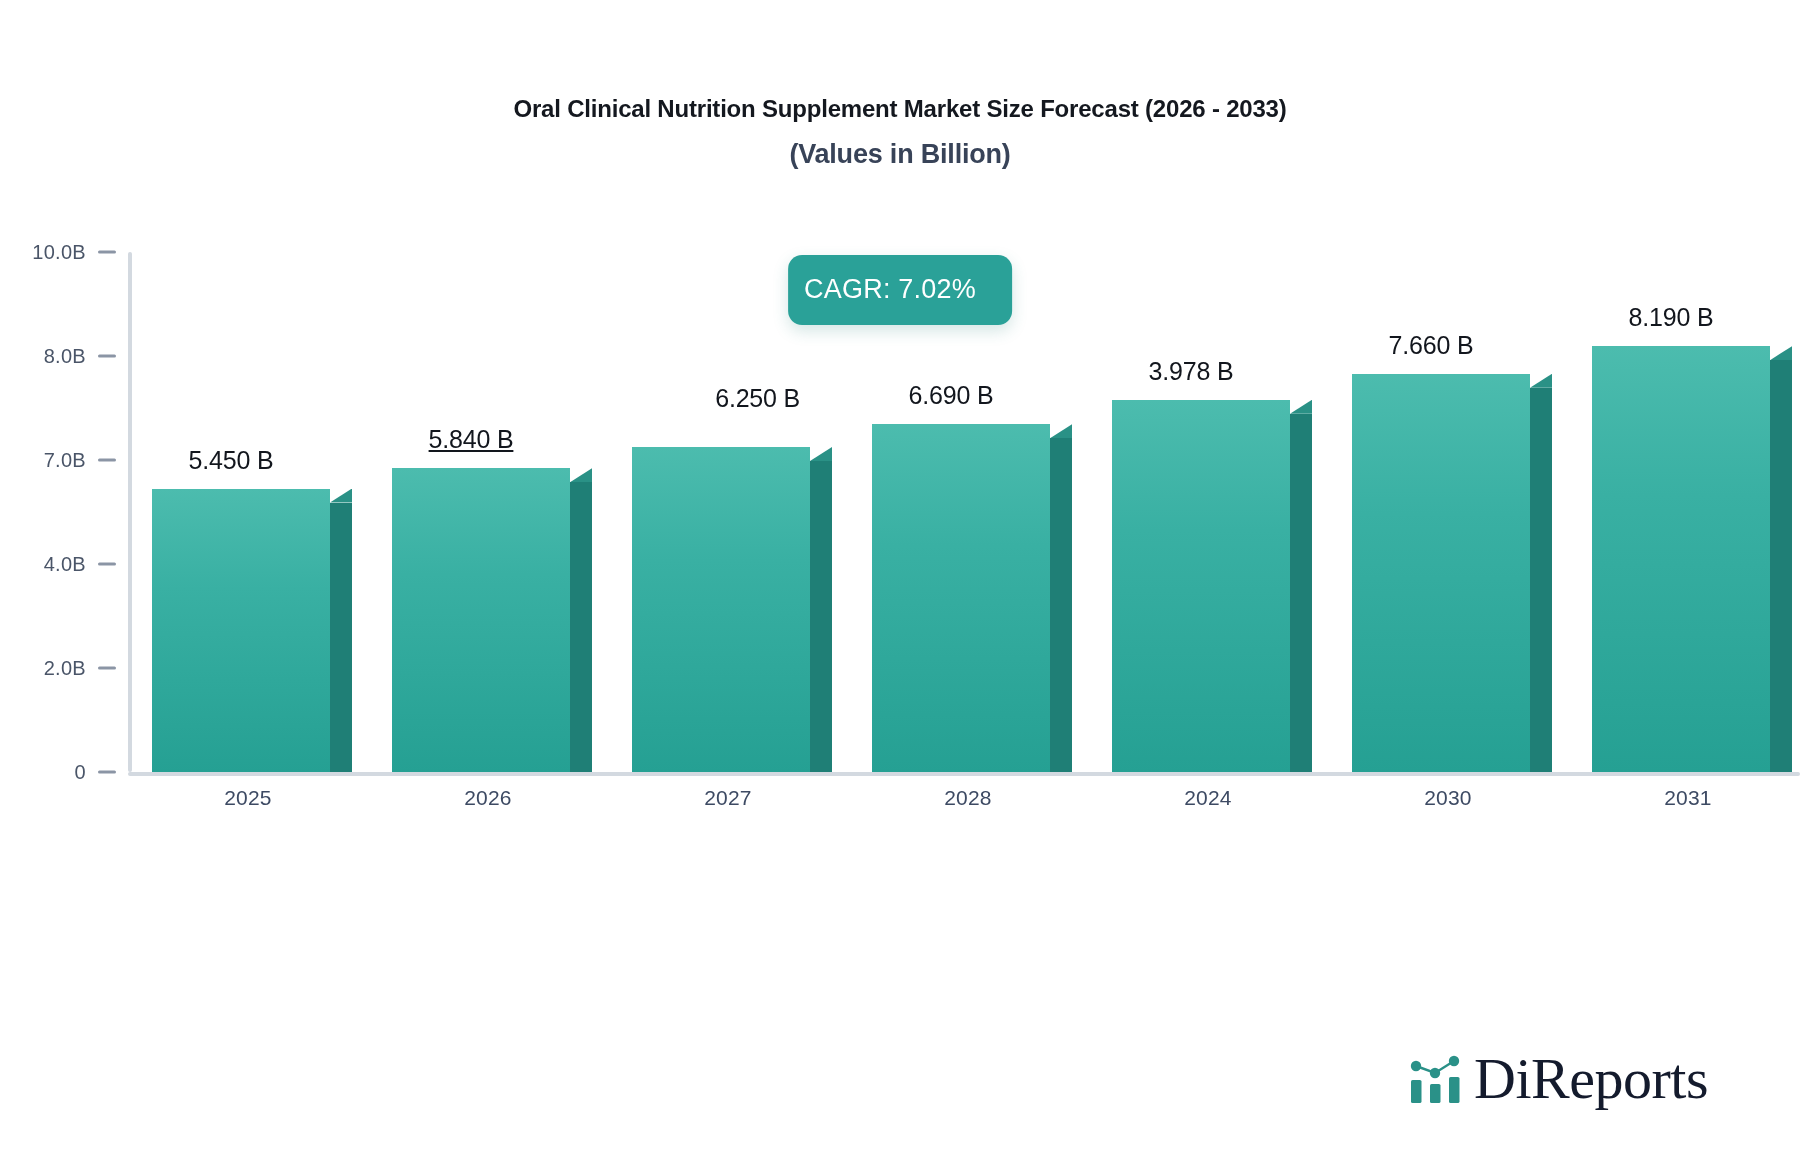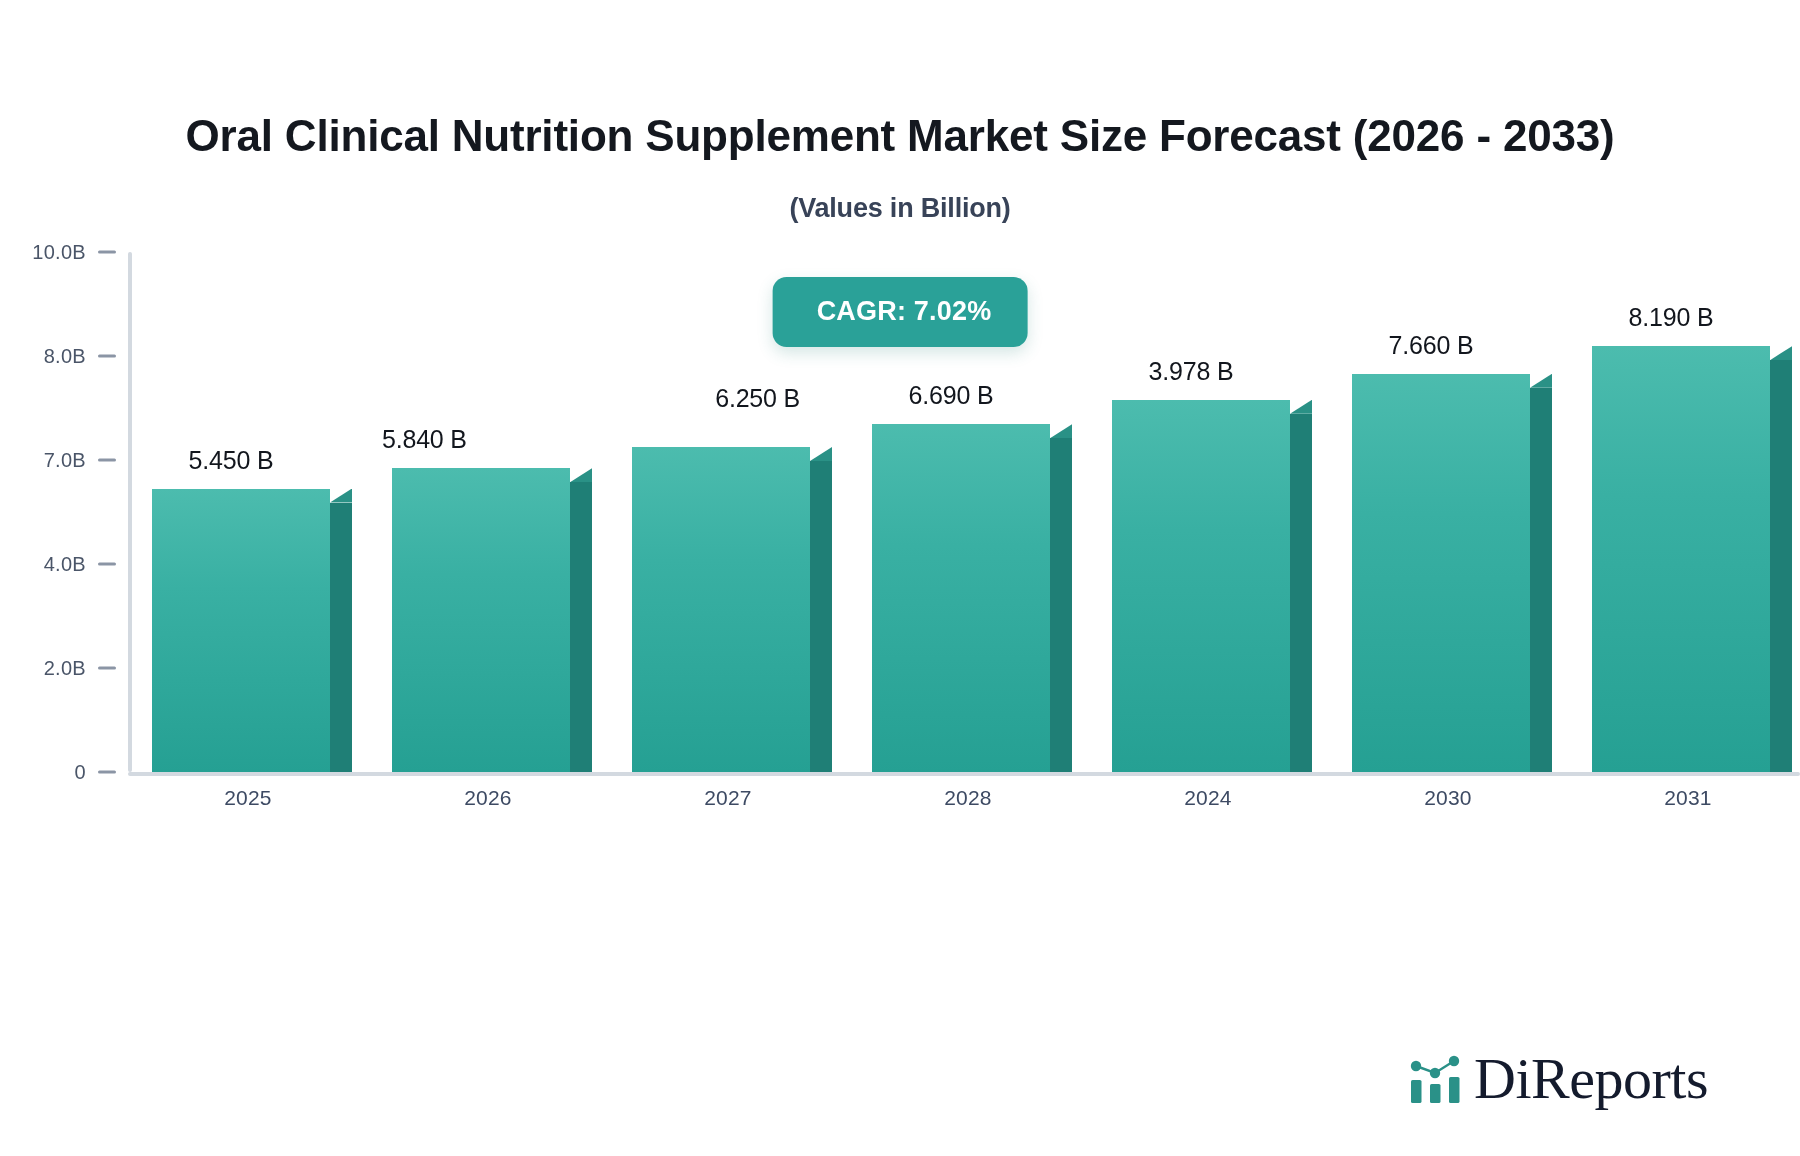--- a/index.html
+++ b/index.html
@@ -24,52 +24,51 @@
 
   
   .title-block {
     position: absolute;
     top: 96px;
     left: 0;
     width: 1800px;
     text-align: center;
   }
   .chart-title {
-    font-size: 44px;
+    font-size: 24px;
     font-weight: bold;
     color: #14181f;
     letter-spacing: -0.2px;
     line-height: 1.1;
-    margin: 16px;
+    margin: 0;
   }
   .chart-subtitle {
     font-size: 27px;
     font-weight: bold;
     color: #384358;
     margin: 0;
     padding-top: 17px;
     letter-spacing: -0.2px;
   }
 
   
   .cagr-badge {
     position: absolute;
     top: 255px;
     left: 50%;
     transform: translateX(-50%);
     background: #2aa198;
     color: #ffffff;
     font-size: 27px;
-    font-weight: bold;
+    font-weight: normal;
     border-radius: 14px;
-    padding: 19px 36px 20px 44px;
+    padding: 19px 36px 20px 16px;
     box-shadow: 0 6px 16px rgba(40,130,120,0.20);
     white-space: nowrap;
     letter-spacing: 0.2px;
-    margin-top: 22px;
   }
 
   
   .plot {
     position: absolute;
     left: 128px;
     top: 252px;
     width: 1380px;
     height: 520px;
   }
@@ -230,21 +229,21 @@
           <div class="bar-front" style="width: 178px; height: 283.4px;"></div>
           <div class="bar-side" style="left: 178px; height: 269.4px;"></div>
           <div class="bar-cap" style="left: 178px; bottom: 269.4px; clip-path: polygon(0px 100%, 100% 0px, 100% 100%);"></div>
         </div>
         <div class="bar-label" style="left: 14px; bottom: 297.4px; width: 178px; text-align: center;">5.450 B</div>
         <div class="bar-group" style="left: 264px; width: 200px; height: 303.68px;">
           <div class="bar-front" style="width: 178px; height: 303.68px;"></div>
           <div class="bar-side" style="left: 178px; height: 289.68px;"></div>
           <div class="bar-cap" style="left: 178px; bottom: 289.68px; clip-path: polygon(0px 100%, 100% 0px, 100% 100%);"></div>
         </div>
-        <div class="bar-label" style="left: 254px; bottom: 317.68px; width: 178px; text-align: left;">5.840 B</div>
+        <div class="bar-label" style="left: 254px; bottom: 317.68px; width: 178px; text-align: center; text-decoration: underline;">5.840 B</div>
         <div class="bar-group" style="left: 504px; width: 200px; height: 325px;">
           <div class="bar-front" style="width: 178px; height: 325px;"></div>
           <div class="bar-side" style="left: 178px; height: 311px;"></div>
           <div class="bar-cap" style="left: 178px; bottom: 311px; clip-path: polygon(0px 100%, 100% 0px, 100% 100%);"></div>
         </div>
         <div class="bar-label" style="left: 494px; bottom: 359px; width: 178px; text-align: right;">6.250 B</div>
         <div class="bar-group" style="left: 744px; width: 200px; height: 347.88px;">
           <div class="bar-front" style="width: 178px; height: 347.88px;"></div>
           <div class="bar-side" style="left: 178px; height: 333.88px;"></div>
           <div class="bar-cap" style="left: 178px; bottom: 333.88px; clip-path: polygon(0px 100%, 100% 0px, 100% 100%);"></div>

